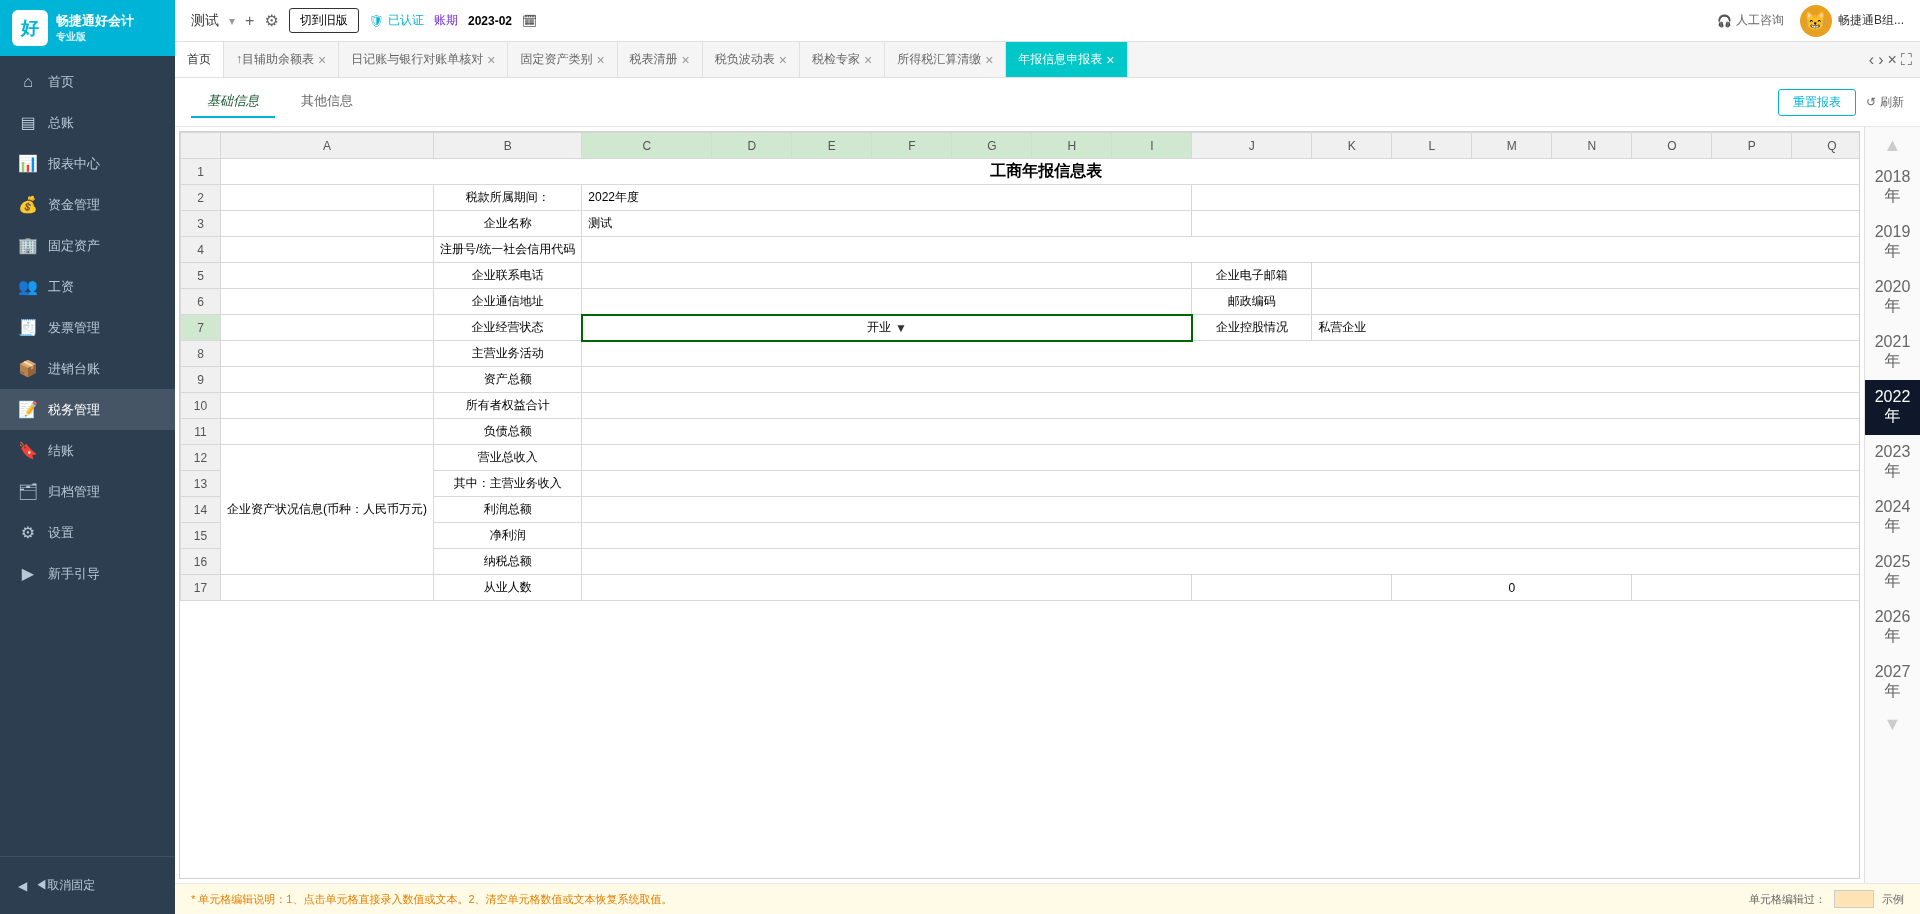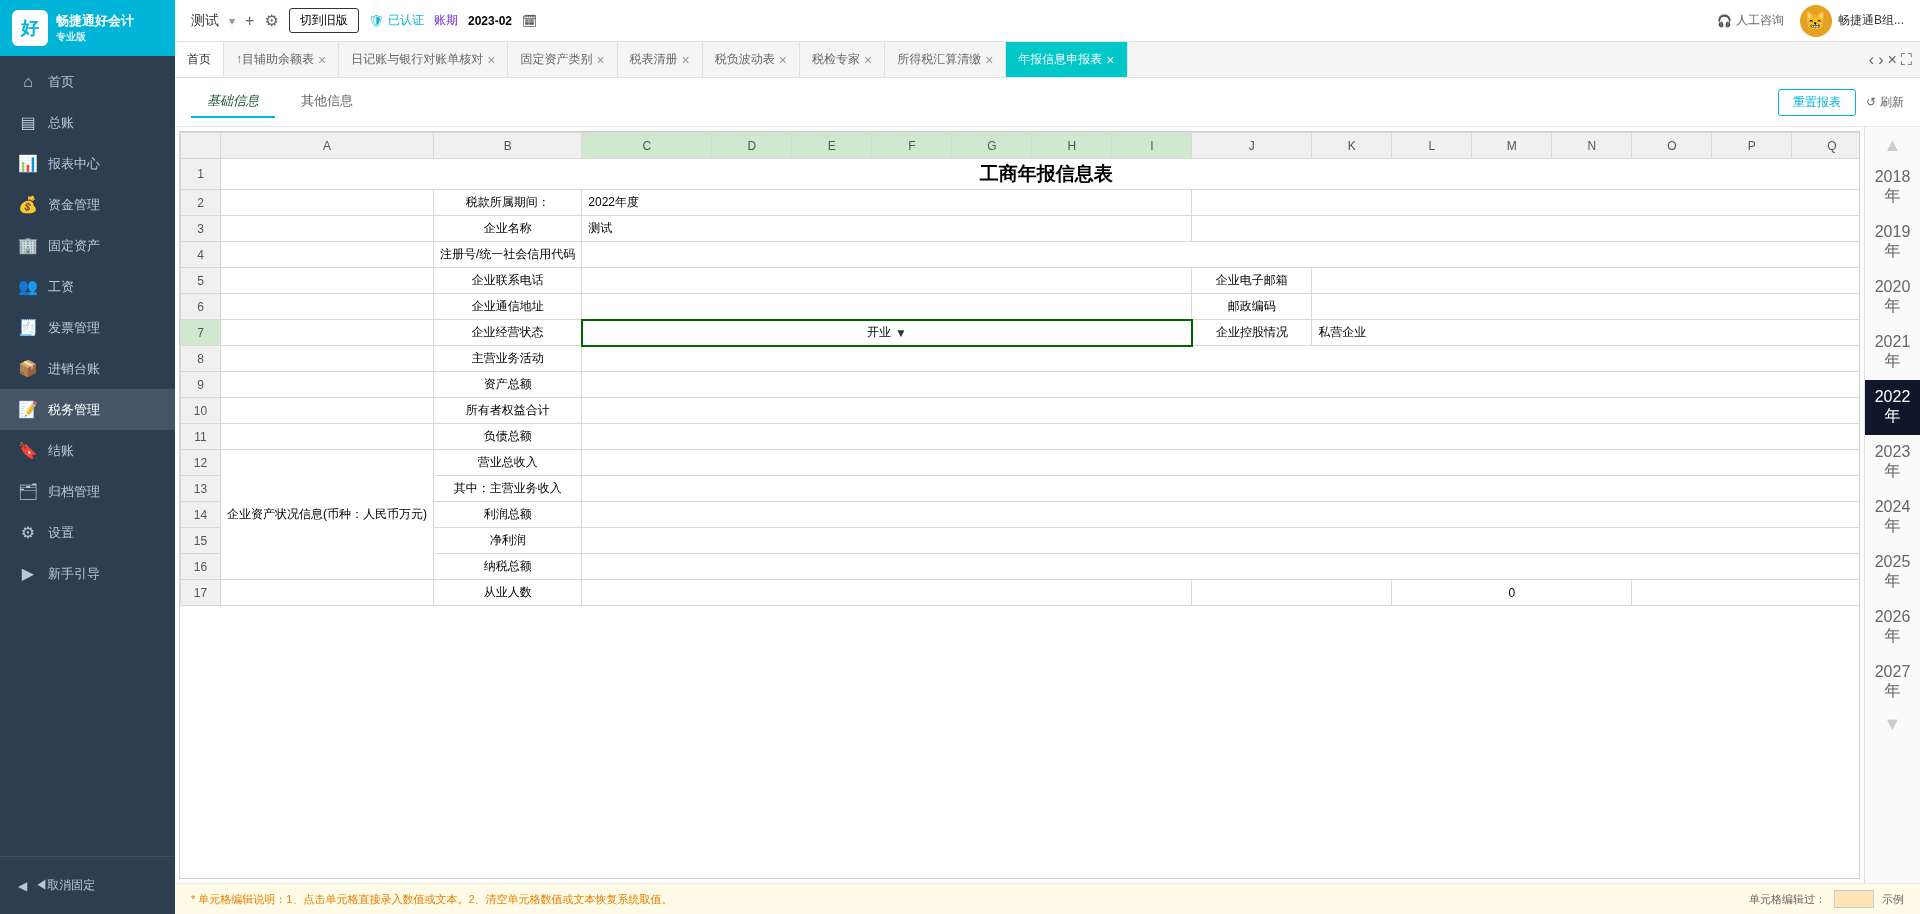--- a/index.html
+++ b/index.html
@@ -253,21 +253,21 @@
     }
     .row-header.active-row { background: #d0e8d0; }
     .corner-header {
       background: #f0f0f0;
       position: sticky;
       top: 0; left: 0;
       z-index: 3;
     }
     .cell { padding: 2px 6px; white-space: nowrap; }
     .cell.center { text-align: center; }
-    .title-cell { text-align: center; font-size: 19px; font-weight: bold; }
+    .title-cell { text-align: center; font-size: 16px; font-weight: bold; }
     .active-cell {
       border: 2px solid #006600 !important;
       background: white;
     }
     .cell-with-select {
       display: flex; align-items: center; justify-content: center; gap: 4px;
     }
     .dropdown-arrow { color: #333; }
 
     

